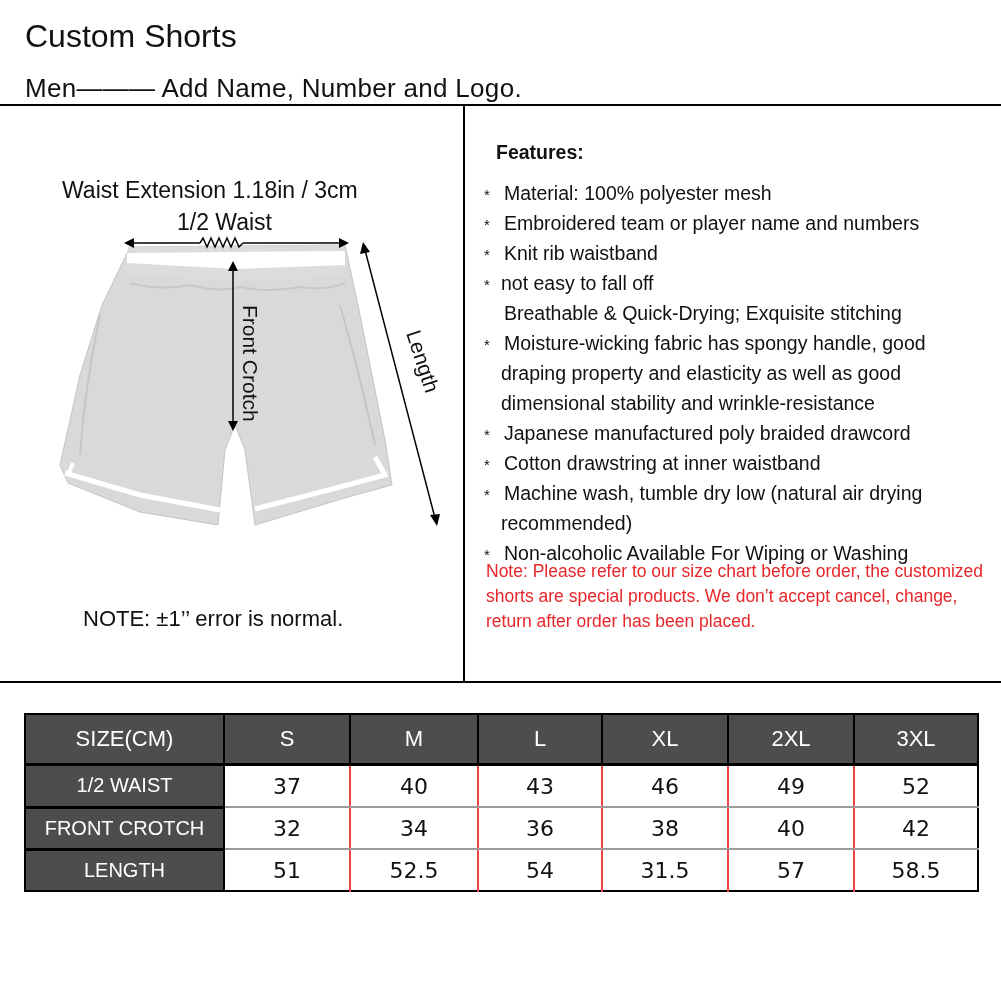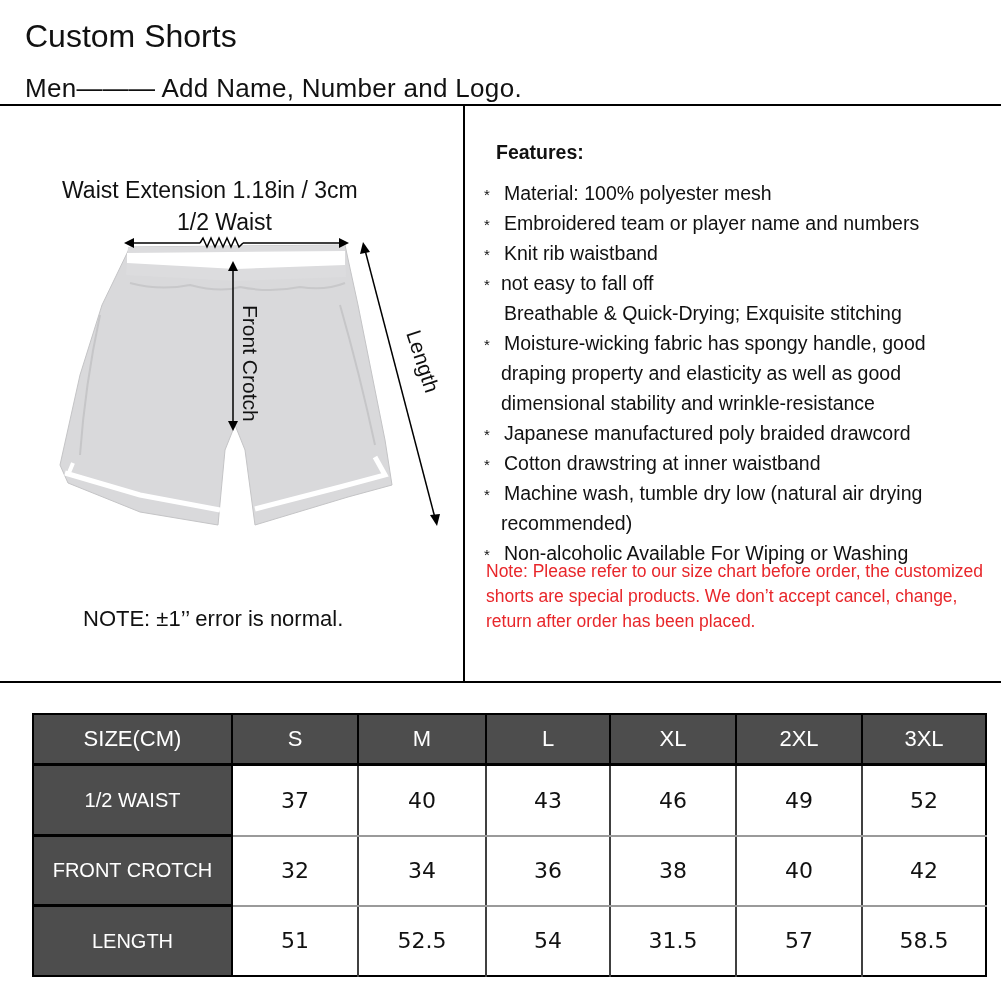--- a/index.html
+++ b/index.html
@@ -26,41 +26,41 @@
   .feat-item .star { position: absolute; left: 0; top: 2px; font-size: 15px; }
   .feat-line { display: block; white-space: nowrap; }
   .feat-line.cont { padding-left: 0; }
   .note-red {
     left: 486px; top: 559px; width: 500px; color: #e8262a;
     font-size: 17.5px; line-height: 25px;
   }
 
   
   .size-table {
-    left: 32px; top: 713px; width: 955px; height: 264px;
+    left: 24px; top: 713px; width: 955px; height: 179px;
     border: 2px solid #000; box-sizing: border-box;
     border-collapse: collapse; table-layout: fixed;
   }
   .size-table td, .size-table th {
     text-align: center; vertical-align: middle; padding: 0;
     font-weight: normal;
   }
   .size-table thead th {
     background: #4d4d4d; color: #fff; font-size: 22px; height: 48px;
     border-right: 2px solid #000; border-bottom: 3px solid #000;
   }
   .size-table thead th:last-child { border-right: none; }
   .size-table tbody th {
     background: #4d4d4d; color: #fff; font-size: 20px;
     border-right: 2px solid #000; border-bottom: 3px solid #000;
   }
   .size-table tbody tr:last-child th { border-bottom: none; }
   .size-table tbody td {
     background: #fff; color: #111; font-size: 22px;
-    border-right: 2px solid #404040; border-bottom: 2px solid #9a9a9a;
+    border-right: 2px solid #ef4444; border-bottom: 2px solid #9a9a9a;
     font-family: "DejaVu Sans", sans-serif;
   }
   .size-table tbody td:last-child { border-right: none; }
   .size-table tbody tr:last-child td { border-bottom: none; }
 </style>
 </head>
 <body>
 
 <div class="abs title1">Custom Shorts</div>
 <div class="abs title2">Men——— Add Name, Number and Logo.</div>

